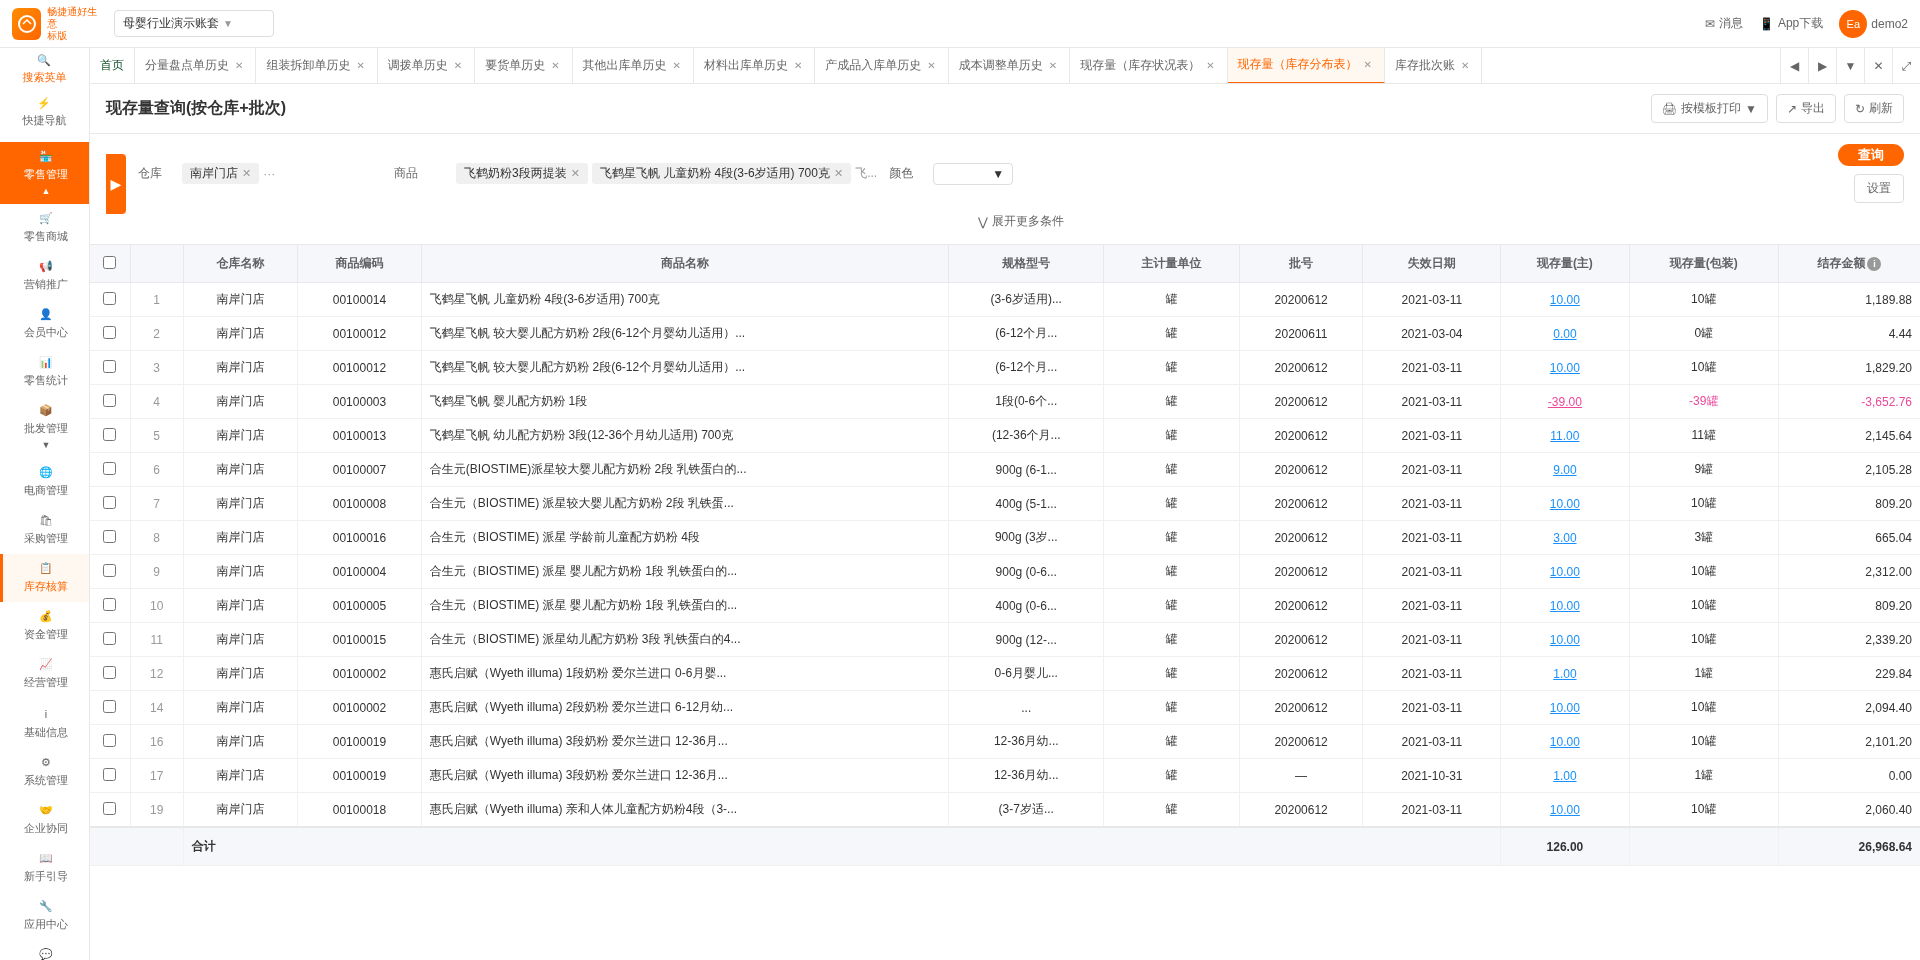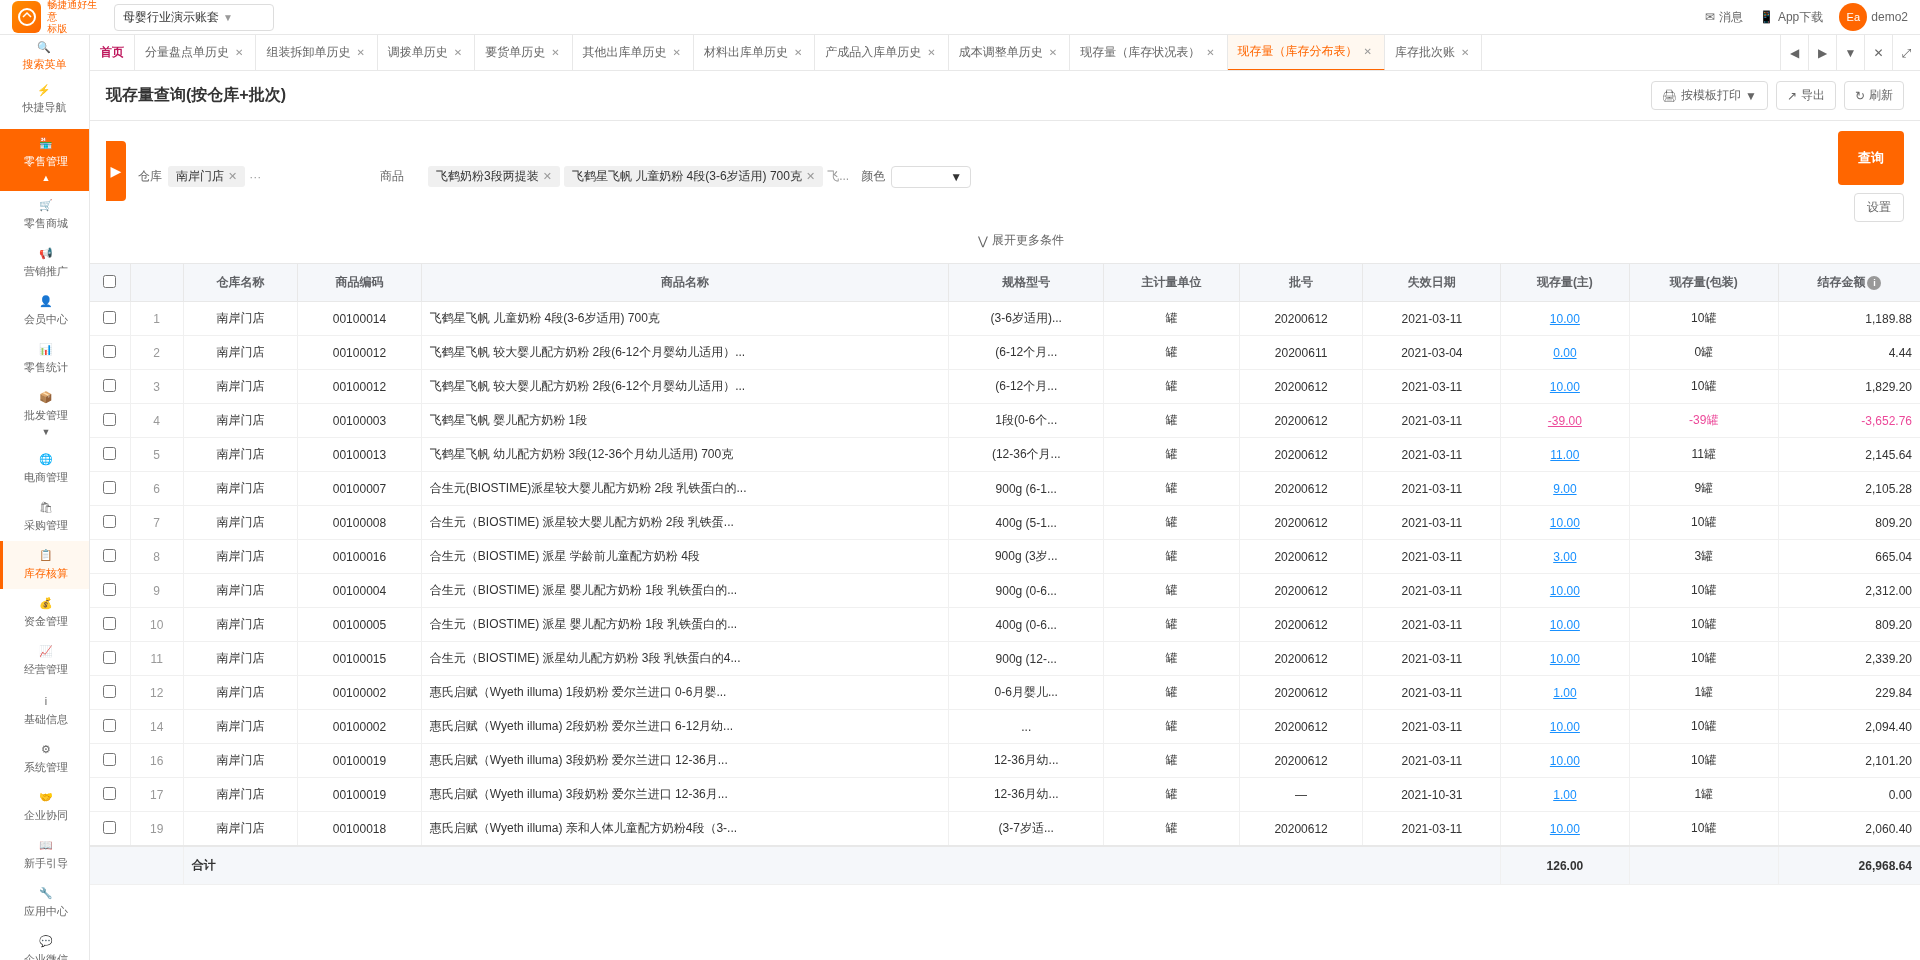--- a/index.html
+++ b/index.html
@@ -2,21 +2,21 @@
 <html><head>
   <meta charset="utf-8">
   <style>
     * { box-sizing: border-box; margin: 0; padding: 0; }
     body { font-family: 'Microsoft YaHei', 'PingFang SC', sans-serif; font-size: 12px; background: #f5f5f5; color: #333; overflow: hidden; }
 
     
     .app-container { display: flex; flex-direction: column; height: 960px; width: 1920px; }
 
     
-    .top-header { background: #fff; height: 35px; display: flex; align-items: center; padding: 0 12px; border-bottom: 1px solid #e8e8e8; gap: 12px; }
+    .top-header { background: #fff; height: 48px; display: flex; align-items: center; padding: 0 12px; border-bottom: 1px solid #e8e8e8; gap: 12px; }
     .logo-area { display: flex; align-items: center; gap: 6px; width: 90px; }
     .logo-icon { width: 32px; height: 32px; background: linear-gradient(135deg, #ff8c00, #ff6600); border-radius: 6px; display: flex; align-items: center; justify-content: center; color: #fff; font-size: 10px; font-weight: bold; }
     .logo-text { font-size: 10px; color: #ff6600; line-height: 1.2; }
     .store-selector { display: flex; align-items: center; gap: 4px; padding: 4px 8px; border: 1px solid #ddd; border-radius: 4px; cursor: pointer; font-size: 12px; color: #333; min-width: 160px; }
     .store-selector-arrow { color: #999; font-size: 10px; }
     .header-spacer { flex: 1; }
     .header-actions { display: flex; align-items: center; gap: 16px; }
     .header-action-item { display: flex; align-items: center; gap: 4px; cursor: pointer; color: #666; font-size: 12px; }
     .user-avatar { width: 28px; height: 28px; border-radius: 50%; background: #ff6600; display: flex; align-items: center; justify-content: center; color: #fff; font-size: 12px; }
 
@@ -31,45 +31,45 @@
     .sidebar-search { display: flex; flex-direction: column; align-items: center; padding: 6px 4px; cursor: pointer; color: #ff6600; font-size: 11px; gap: 3px; }
     .sidebar-shortcut { display: flex; flex-direction: column; align-items: center; padding: 6px 4px; cursor: pointer; color: #666; font-size: 11px; gap: 3px; }
 
     
     .content-area { flex: 1; display: flex; flex-direction: column; overflow: hidden; }
 
     
     .tab-bar { background: #fff; border-bottom: 1px solid #e8e8e8; display: flex; align-items: center; height: 36px; overflow: hidden; }
     .tab-item { display: flex; align-items: center; padding: 0 10px; height: 36px; border-right: 1px solid #e8e8e8; cursor: pointer; white-space: nowrap; font-size: 12px; color: #666; gap: 4px; flex-shrink: 0; }
     .tab-item.active { background: #fff8f0; color: #ff6600; border-bottom: 2px solid #ff6600; }
-    .tab-home { color: #be185d; font-weight: bold; }
+    .tab-home { color: #14532d; font-weight: normal; }
     .tab-close { color: #999; font-size: 10px; cursor: pointer; padding: 2px; border-radius: 2px; }
     .tab-nav-btns { display: flex; align-items: center; margin-left: auto; }
     .tab-nav-btn { width: 28px; height: 36px; display: flex; align-items: center; justify-content: center; cursor: pointer; color: #666; border-left: 1px solid #e8e8e8; }
 
     
     .page-content { flex: 1; overflow: hidden; display: flex; flex-direction: column; padding: 0; }
 
     
     .page-header { background: #fff; padding: 10px 16px; border-bottom: 1px solid #e8e8e8; display: flex; align-items: center; justify-content: space-between; }
     .page-title-text { font-size: 16px; font-weight: bold; color: #333; }
     .page-header-actions { display: flex; align-items: center; gap: 8px; }
     .btn-print { display: flex; align-items: center; gap: 4px; padding: 5px 10px; border: 1px solid #ddd; border-radius: 4px; cursor: pointer; background: #fff; font-size: 12px; color: #666; }
     .btn-export { display: flex; align-items: center; gap: 4px; padding: 5px 10px; border: 1px solid #ddd; border-radius: 4px; cursor: pointer; background: #fff; font-size: 12px; color: #666; }
     .btn-refresh { display: flex; align-items: center; gap: 4px; padding: 5px 10px; border: 1px solid #ddd; border-radius: 4px; cursor: pointer; background: #fff; font-size: 12px; color: #666; }
     .filter-row { display: flex; align-items: center; gap: 12px; flex-wrap: nowrap; }
-    .filter-group { display: flex; align-items: center; gap: 6px; }
+    .filter-group { display: flex; align-items: center; gap: 20px; }
     .filter-label { font-size: 12px; color: #666; white-space: nowrap; }
     .filter-tags { display: flex; align-items: center; gap: 4px; flex-wrap: nowrap; min-width: 200px; }
     .filter-tag { display: flex; align-items: center; gap: 4px; padding: 2px 8px; background: #f0f0f0; border-radius: 3px; font-size: 12px; color: #333; }
     .filter-tag-close { color: #999; cursor: pointer; font-size: 11px; }
     .filter-more { color: #999; cursor: pointer; font-size: 12px; }
     .filter-product-tags { display: flex; align-items: center; gap: 4px; min-width: 400px; padding-left: 18px; }
     .filter-color-dropdown { display: flex; align-items: center; gap: 4px; border: 1px solid #ddd; border-radius: 4px; padding: 3px 8px; cursor: pointer; min-width: 80px; justify-content: space-between; }
-    .btn-query { background: #ff6600; color: #fff; border: none; padding: 18px 20px; border-radius: 4px; cursor: pointer; font-size: 13px; font-weight: bold; }
+    .btn-query { background: #ff6600; color: #fff; border: none; padding: 2px 20px; border-radius: 12px; cursor: pointer; font-size: 13px; font-weight: bold; }
     .btn-settings { background: #fff; color: #666; border: 1px solid #ddd; padding: 5px 12px; border-radius: 4px; cursor: pointer; font-size: 12px; margin-top: 4px; display: block; }
     .query-btn-group { display: flex; flex-direction: column; align-items: flex-end; gap: 4px; margin-left: auto; }
     .expand-more { display: flex; align-items: center; gap: 4px; justify-content: center; padding: 4px; color: #666; cursor: pointer; font-size: 12px; margin-top: 6px; }
 
     
     .toggle-btn { width: 20px; height: 60px; background: #ff6600; display: flex; align-items: center; justify-content: center; cursor: pointer; border-radius: 0 4px 4px 0; color: #fff; font-size: 14px; align-self: flex-start; margin-top: 10px; }
 
     
     .table-container { flex: 1; overflow: auto; background: #fff; margin: 0; }
     table { width: 100%; border-collapse: collapse; font-size: 12px; }

